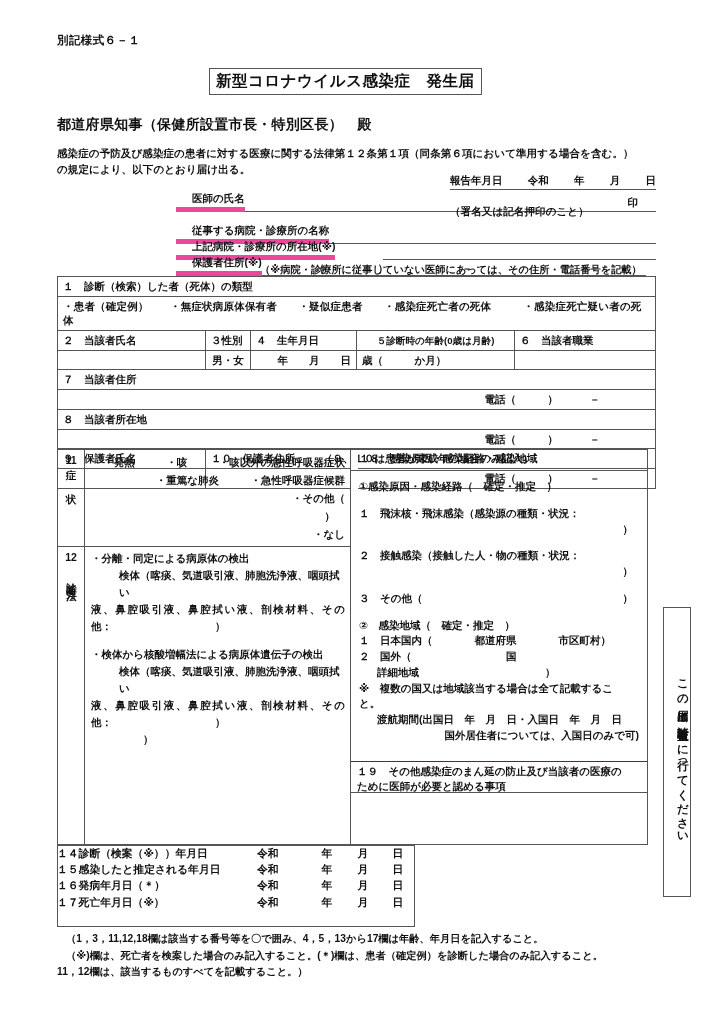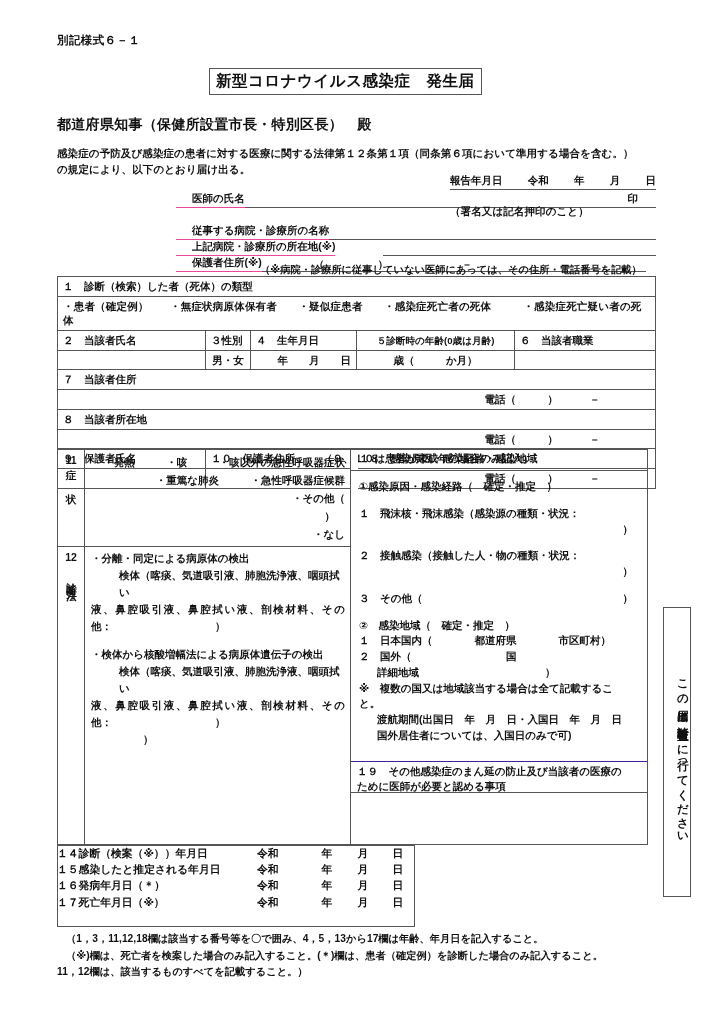--- a/index.html
+++ b/index.html
@@ -40,21 +40,21 @@
   .rep-date {
     position: absolute; left: 450px; top: 174px; width: 206px;
     border-bottom: 1px solid #555;
     font-size: 10.5px; font-weight: 700;
     display: flex; justify-content: space-between; padding-bottom: 1px;
   }
   .ul-row {
     position: absolute; display: flex; align-items: flex-end;
     font-size: 10.5px; font-weight: 700;
   }
-  .ul-row .lbl { white-space: nowrap; border-bottom: 1px solid #ec4899; padding-bottom: 1px; padding-left: 16px; }
+  .ul-row .lbl { white-space: nowrap; border-bottom: 5px solid #ec4899; padding-bottom: 1px; padding-left: 16px; }
   .ul-row .fill { flex: 1 1 auto; border-bottom: 1px solid #555; height: 13px; position: relative; }
   .seal {
     position: absolute; right: 18px; bottom: 1px; font-size: 10.5px; font-weight: 700;
   }
   .sign-note {
     position: absolute; left: 450px; top: 205px;
     font-size: 10.5px; font-weight: 700; letter-spacing: 0.1px;
   }
   .tel-marks { position: absolute; font-size: 10.5px; font-weight: 700; }
   .foot-note-top {
@@ -222,21 +222,21 @@
       <td style="width:148px;">２　当該者氏名</td>
       <td style="width:45px;">３性別</td>
       <td style="width:106px;">４　生年月日</td>
       <td colspan="2" style="width:137px; text-align:center; font-size:9.6px;">５診断時の年齢(0歳は月齢)</td>
       <td style="width:141px;">６　当該者職業</td>
     </tr>
     <tr>
       <td>&nbsp;</td>
       <td style="text-align:center;">男・女</td>
       <td style="text-align:right;">年　　月　　日</td>
-      <td colspan="2" style="text-align:center;">歳（　　　か月）</td>
+      <td colspan="2" style="">歳（　　　か月）</td>
       <td>&nbsp;</td>
     </tr>
     <tr>
       <td colspan="6">７　当該者住所</td>
     </tr>
     <tr>
       <td colspan="6" style="text-align:right; padding-right:55px;">電話（　　　）　　　－</td>
     </tr>
     <tr>
       <td colspan="6">８　当該者所在地</td>
@@ -326,21 +326,21 @@
           <span class="close-r" style="padding-right:6px;">）</span>
         </div>
         <div class="r-sp"></div>
         <div class="r-line">②　感染地域（　確定・推定　）</div>
         <div class="r-line">１　日本国内（　　　　都道府県　　　　市区町村）</div>
         <div class="r-line">２　国外（　　　　　　　　　国</div>
         <div class="r-line" style="padding-left:18px;">詳細地域　　　　　　　　　　　　）</div>
         <div class="r-line">※　複数の国又は地域該当する場合は全て記載するこ</div>
         <div class="r-line">と。</div>
         <div class="r-line" style="padding-left:18px;">渡航期間(出国日　年　月　日・入国日　年　月　日</div>
-        <div class="r-line" style="padding-left:18px;">国外居住者については、入国日のみで可)</div>
+        <div class="r-line" style="padding-left:18px;text-align:right;">国外居住者については、入国日のみで可)</div>
       </div>
 
       <div class="blk-19-head">
         <div>１９　その他感染症のまん延の防止及び当該者の医療の</div>
         <div>ために医師が必要と認める事項</div>
       </div>
       <div class="blk-19-body"></div>
     </div>
   </div>
 

